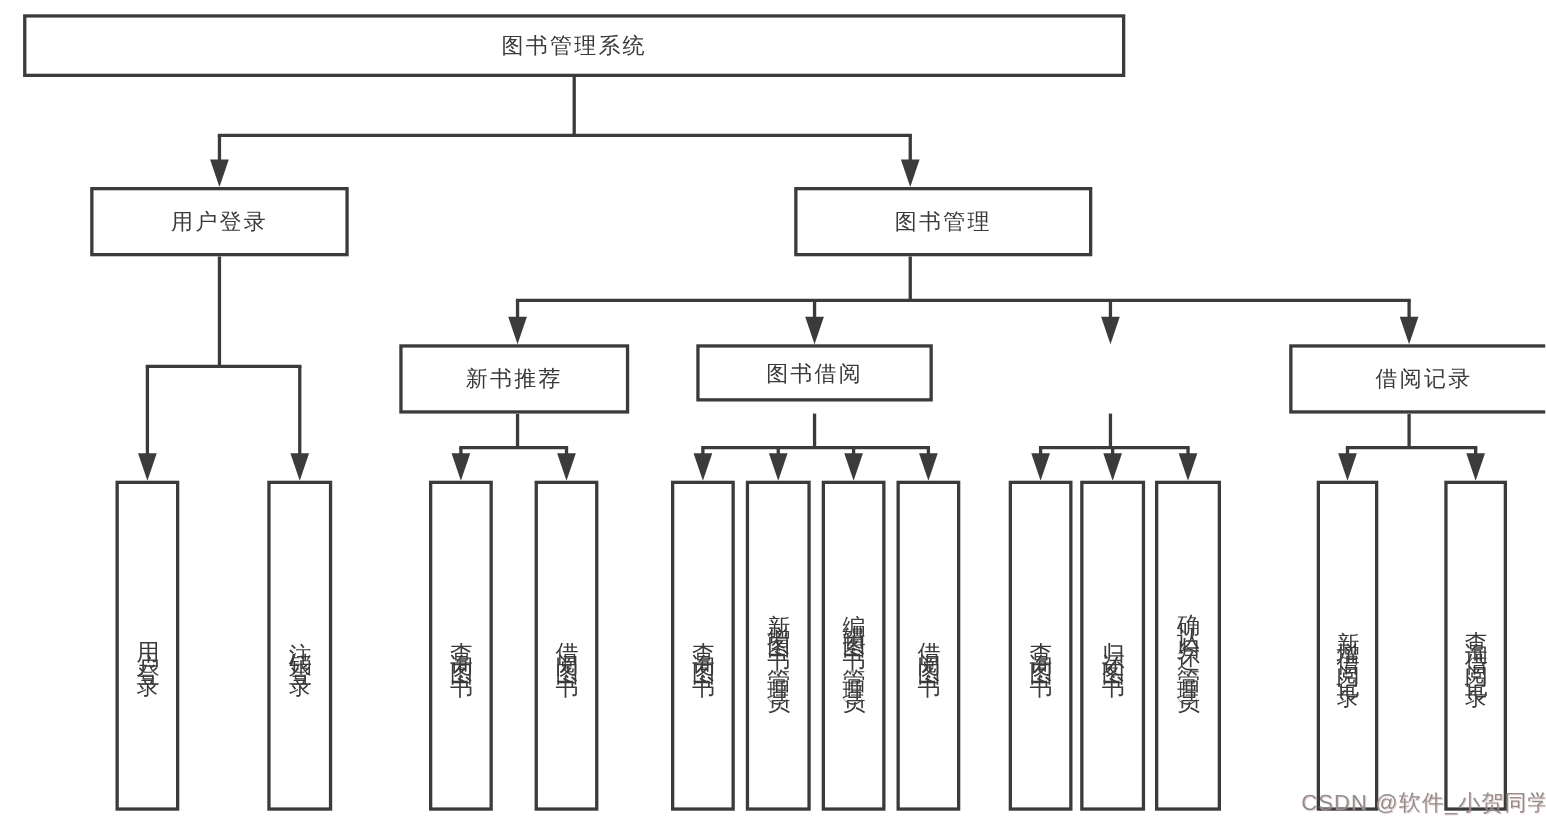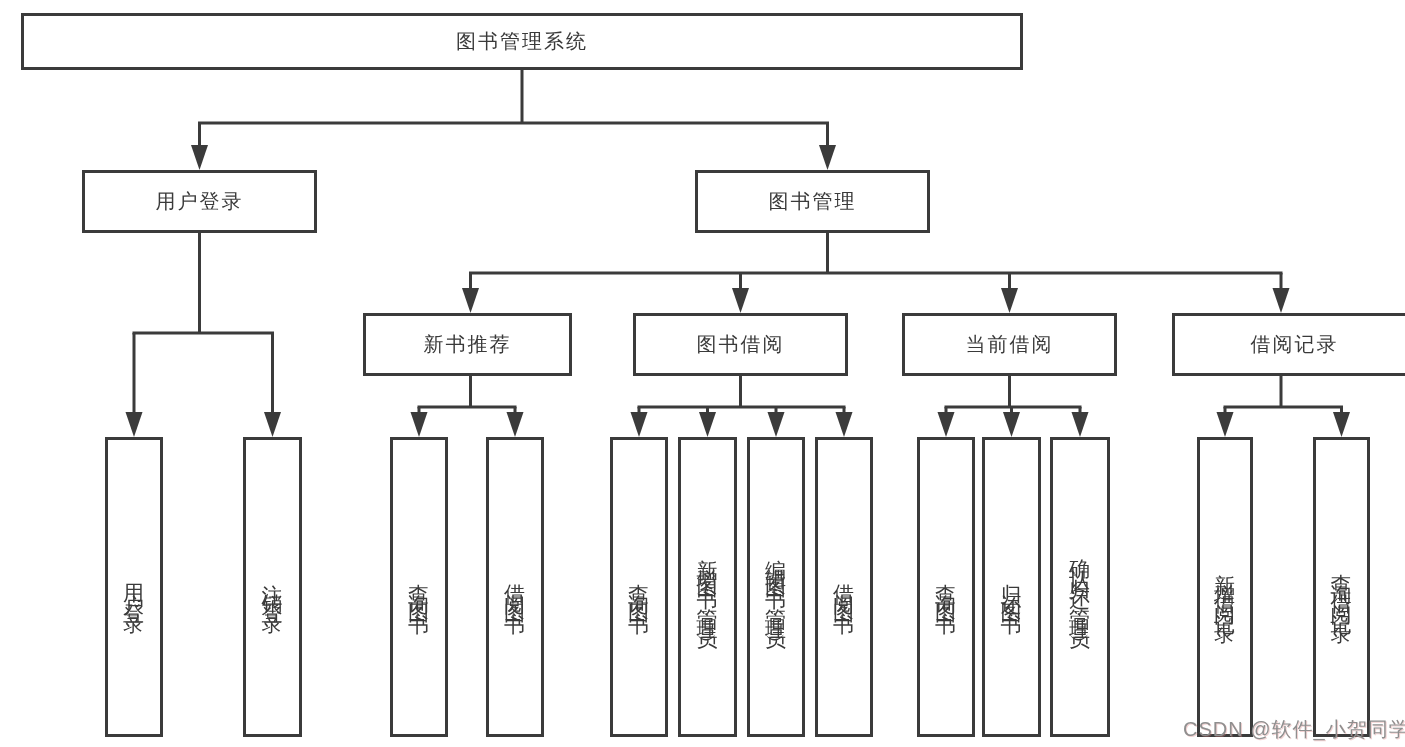--- a/index.html
+++ b/index.html
@@ -80,25 +80,24 @@
       <polygon points="1071.5,412 1088.5,412 1080,437" fill="#3b3b3b"></polygon>
       <line x1="1225" y1="407" x2="1225" y2="418" stroke="#3b3b3b" stroke-width="3"></line>
       <polygon points="1216.5,412 1233.5,412 1225,437" fill="#3b3b3b"></polygon>
       <line x1="1341.5" y1="407" x2="1341.5" y2="418" stroke="#3b3b3b" stroke-width="3"></line>
       <polygon points="1333,412 1350,412 1341.5,437" fill="#3b3b3b"></polygon>
     </svg>
 
   <div class="node h" style="left:21px;top:13px;width:1002px;height:57px">图书管理系统</div>
 
   <div class="node h" style="left:82px;top:170px;width:235px;height:63px">用户登录</div>
-  <div class="node h" style="left:695px;top:170px;width:235px;height:63px">图书管理</div>
+  <div class="node h" style="left:722px;top:170px;width:271px;height:63px">图书管理</div>
 
   <div class="node h" style="left:363px;top:313px;width:209px;height:63px">新书推荐</div>
-  <div class="node h" style="left:633px;top:313px;width:215px;height:63px">图书借阅</div>
-  <div class="node h" style="left:902px;top:313px;width:215px;height:63px">当前借阅</div>
+  <div class="node h" style="left:633px;top:313px;width:215px;height:52px">图书借阅</div>
   <div class="node h" style="left:1172px;top:313px;width:245px;height:63px">借阅记录</div>
 
   <div class="node v" style="left:105px;top:437px;width:58px;height:300px">用户登录</div>
   <div class="node v" style="left:243px;top:437px;width:59px;height:300px">注销登录</div>
 
   <div class="node v" style="left:390px;top:437px;width:58px;height:300px">查询图书</div>
   <div class="node v" style="left:486px;top:437px;width:58px;height:300px">借阅图书</div>
 
   <div class="node v" style="left:610px;top:437px;width:58px;height:300px">查询图书</div>
   <div class="node v" style="left:678px;top:437px;width:59px;height:300px">新增图书（管理员）</div>

